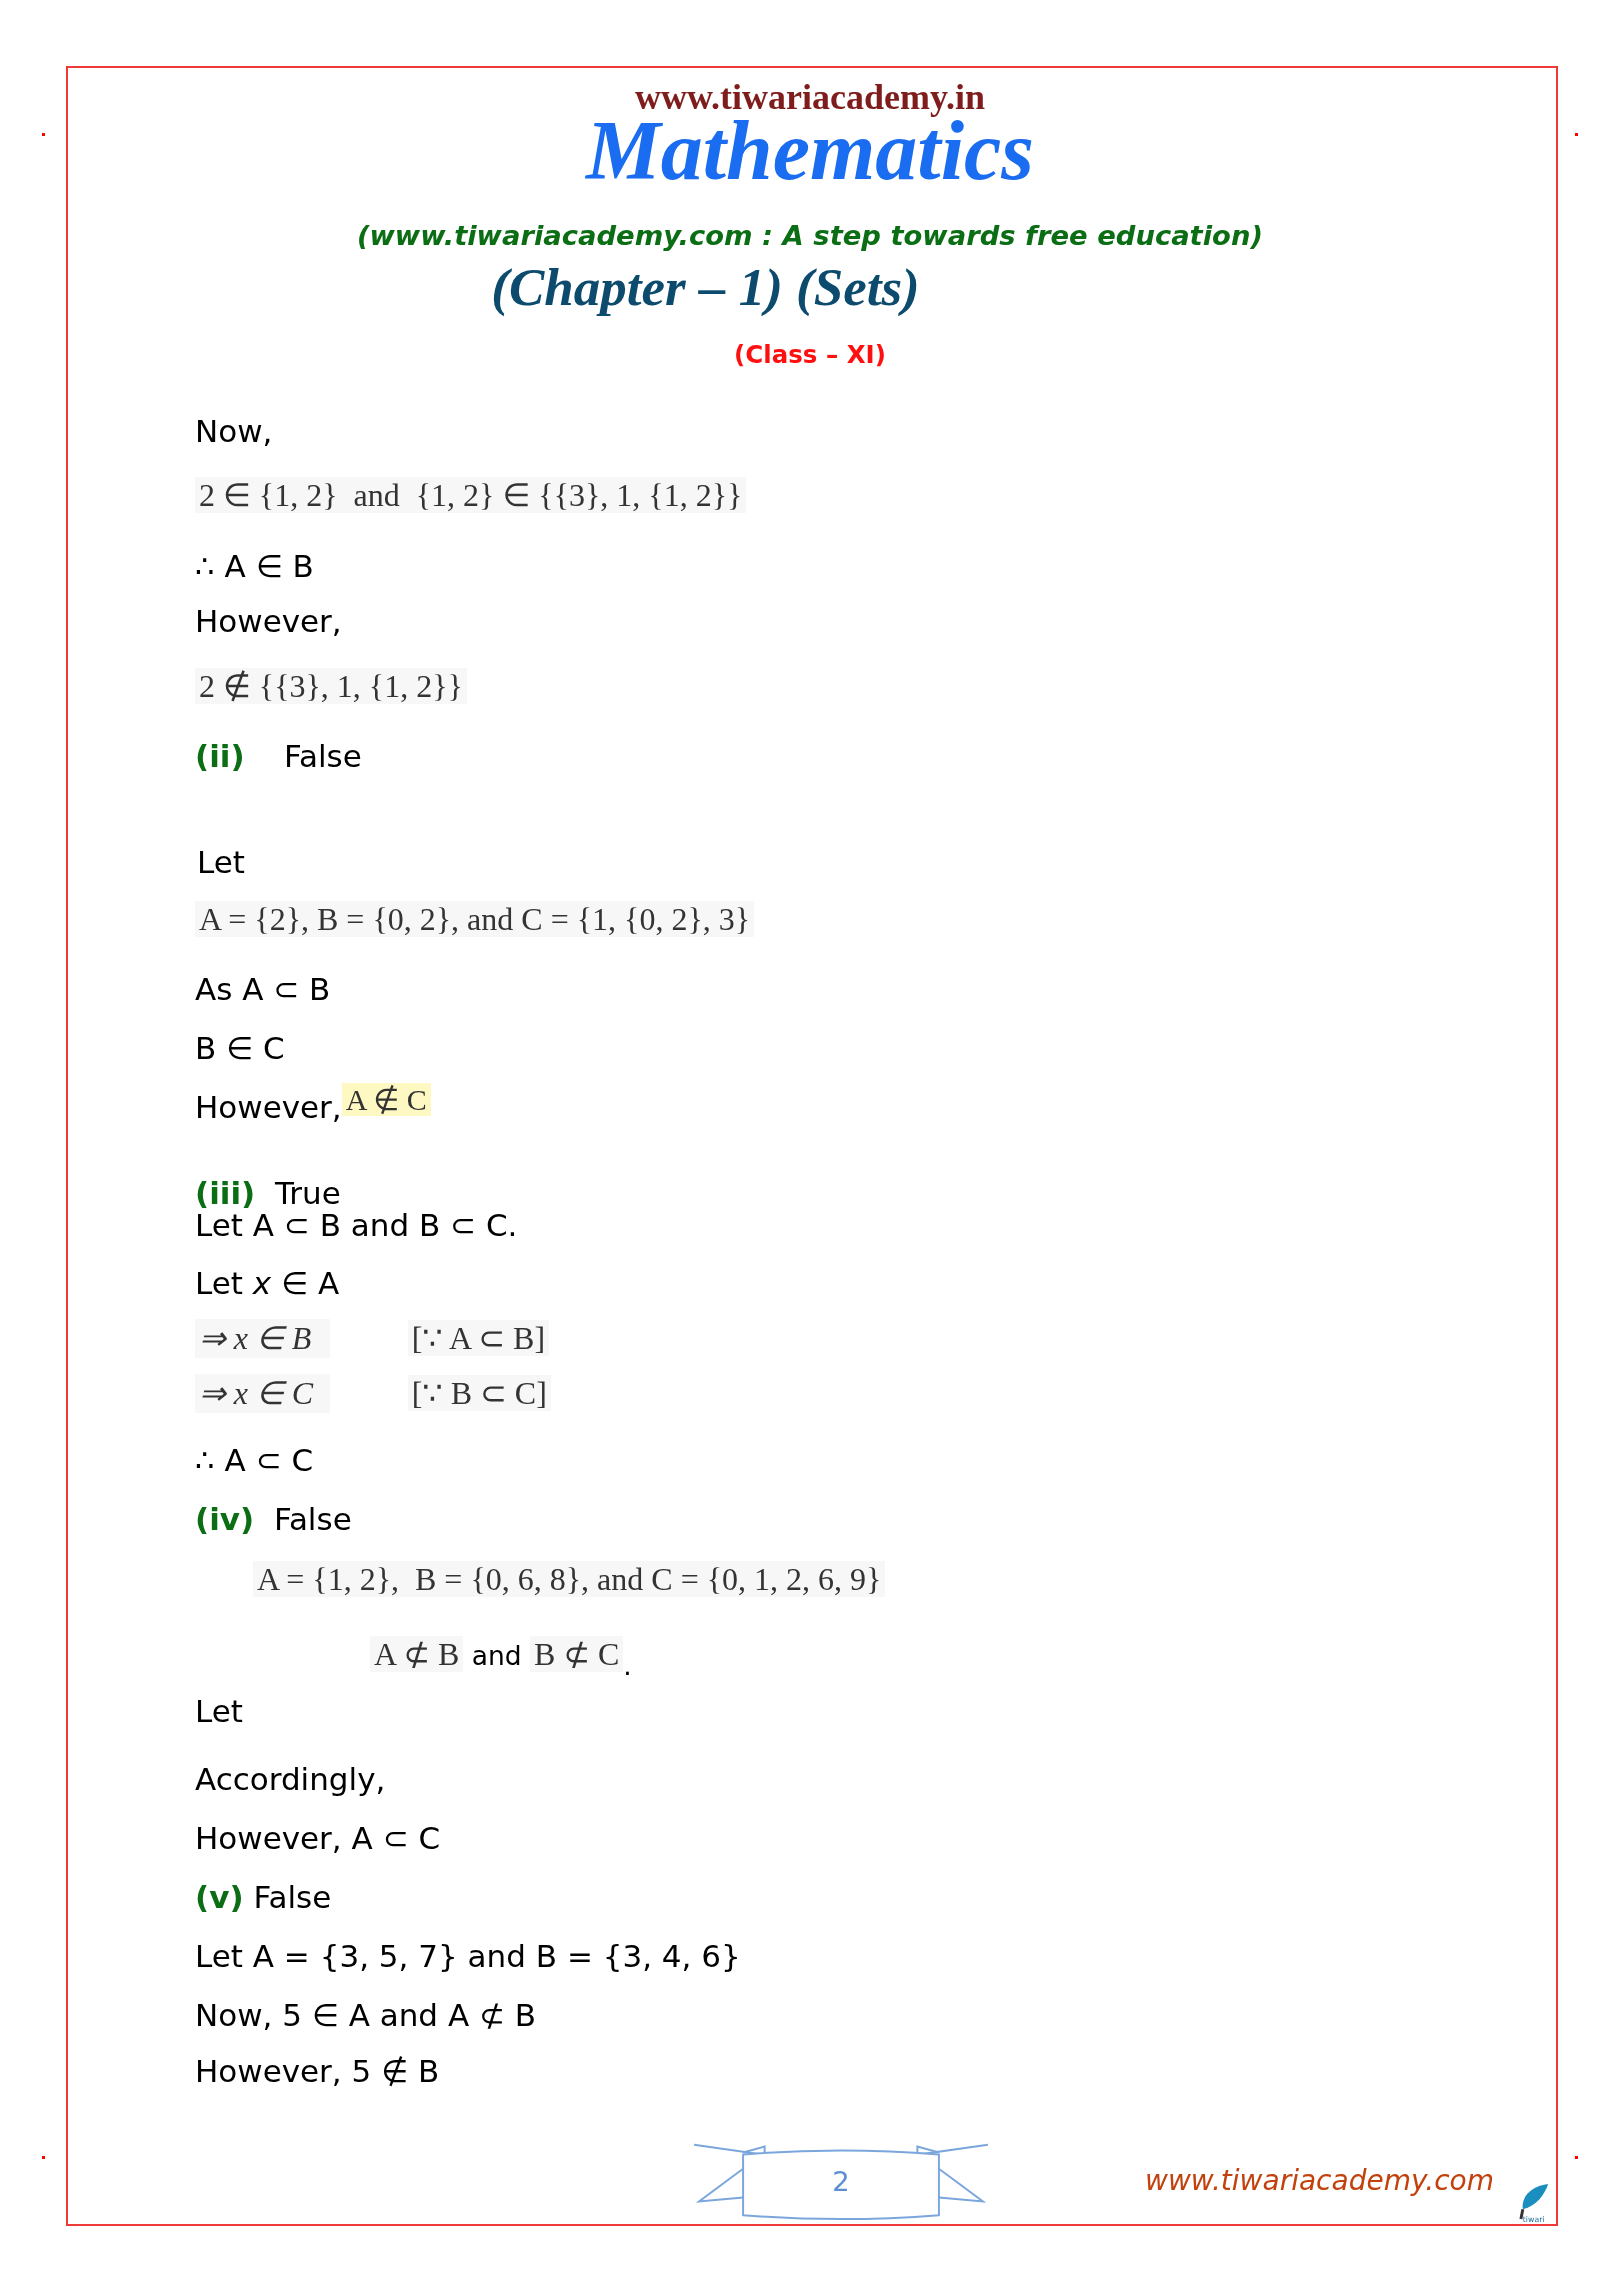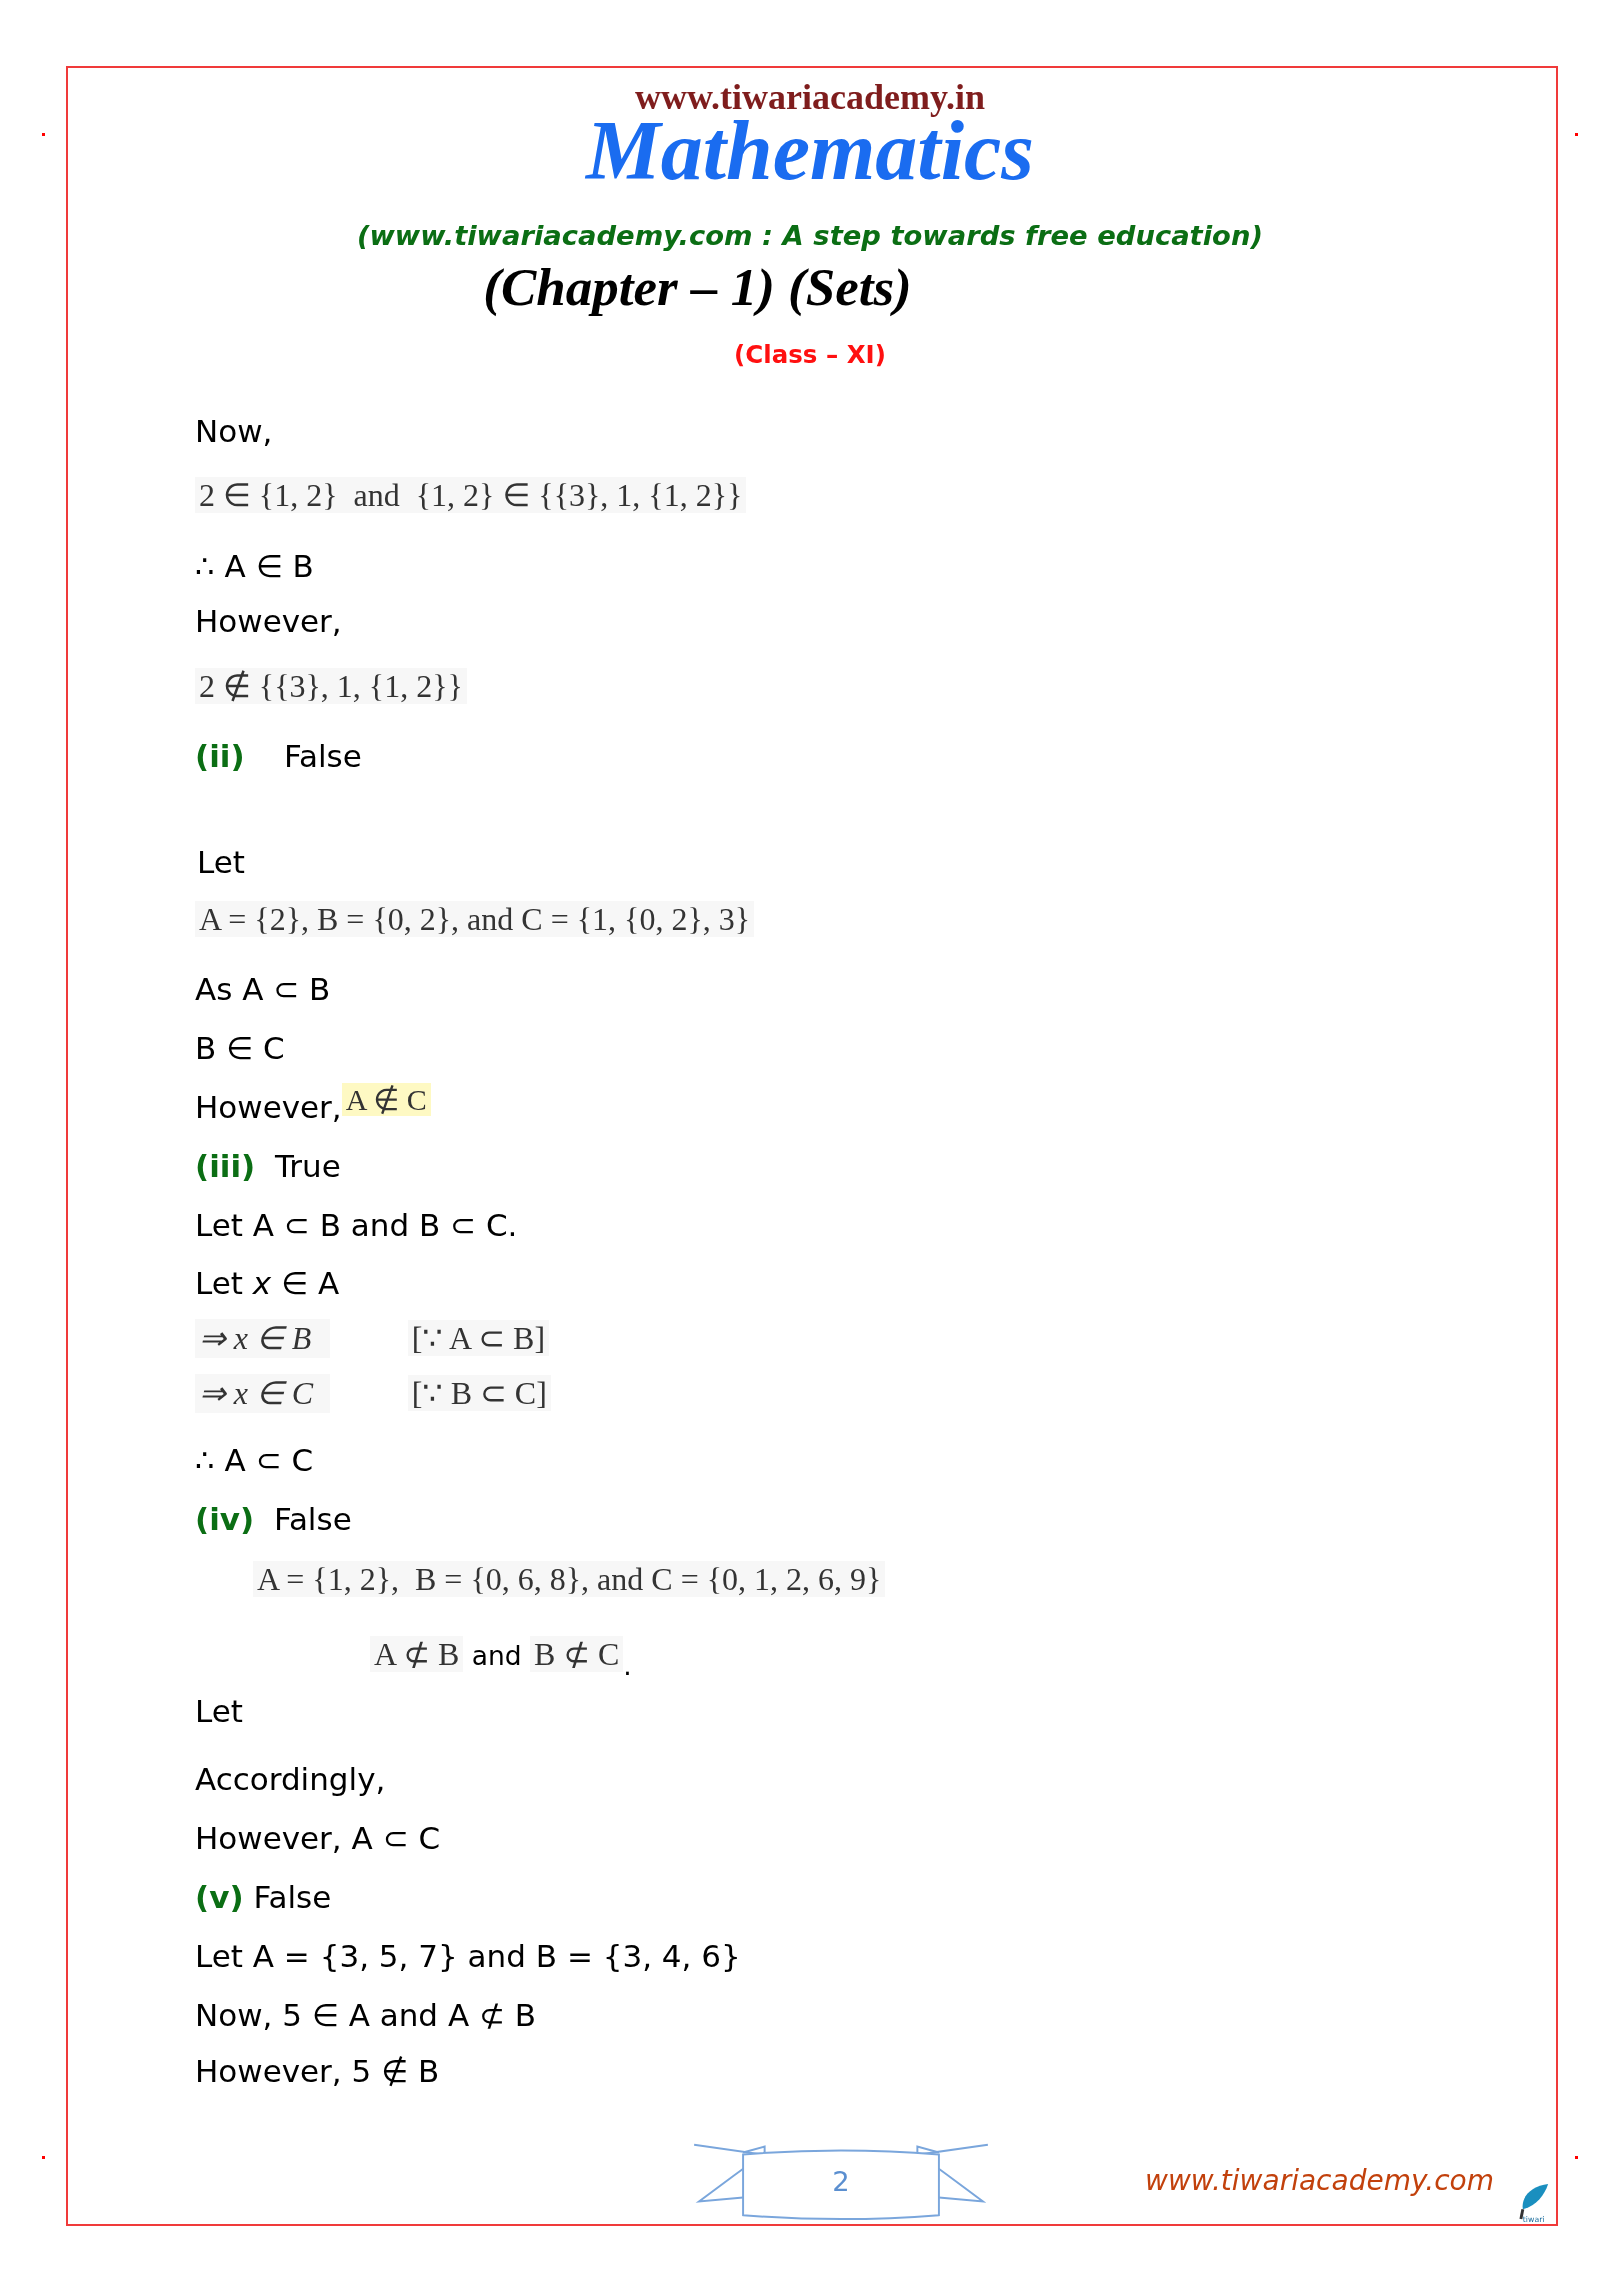--- a/index.html
+++ b/index.html
@@ -8,21 +8,21 @@
   .frame { position: absolute; left: 66px; top: 66px; width: 1492px; height: 2160px;
            border: 2px solid #f03a3a; box-sizing: border-box; }
   .dot { position: absolute; width: 2.9px; height: 2.9px; background: #ff0000; }
   .abs { position: absolute; }
   .hdr-in { left: 0; width: 1620px; top: 76px; text-align: center; color: #7f1d1d;
             font-family: "Liberation Serif", serif; font-weight: bold; font-size: 36px; }
   .hdr-title { left: 0; width: 1620px; top: 102px; text-align: center; color: #1a6cf0;
                font-family: "Liberation Serif", serif; font-style: italic; font-weight: bold; font-size: 84px; line-height: 98px; }
   .hdr-tag { left: 0; width: 1620px; top: 220px; text-align: center; color: #0b6e14;
              font-family: "DejaVu Sans", sans-serif; font-style: italic; font-weight: bold; font-size: 27.4px; }
-  .hdr-ch { left: 0; width: 1395px; top: 257px; text-align: center; color: #000000;
+  .hdr-ch { left: 8px; width: 1395px; top: 257px; text-align: center; color: #0c4a6e;
             font-family: "Liberation Serif", serif; font-style: italic; font-weight: bold; font-size: 53px; }
   .hdr-cls { left: 0; width: 1620px; top: 340px; text-align: center; color: #ff1010;
              font-family: "DejaVu Sans", sans-serif; font-weight: bold; font-size: 24.5px; }
   .line { position: absolute; left: 195px; font-size: 31px; line-height: 39px; white-space: pre; }
   .math { font-family: "Liberation Serif", serif; color: #333; font-size: 32px; background: #f7f7f7; padding: 0 3.9px; }
   .math.small { font-size: 30px; }
   .lab { color: #0b6e14; font-weight: bold; margin-top: 28px; }
   .tiny { font-family: "DejaVu Sans", sans-serif; color: #000; font-size: 26.5px; background: transparent; }
   .footer-url { position: absolute; left: 1145px; top: 2164px; color: #c2410c; font-style: italic; font-size: 28px; }
   .ribbon { position: absolute; left: 694px; top: 2129px; width: 294px; height: 94px; }
@@ -51,21 +51,21 @@
 <div class="line" style="top:667px"><span class="math">2 ∉ {{3}, 1, {1, 2}}</span></div>
 
 <div class="line" style="top:737px"><span class="lab">(ii)</span><span>    </span><span>False</span></div>
 
 <div class="line" style="top:843px;left:197px">Let</div>
 <div class="line" style="top:900px"><span class="math">A = {2}, B = {0, 2}, and C = {1, {0, 2}, 3}</span></div>
 <div class="line" style="top:970px">As A ⊂ B</div>
 <div class="line" style="top:1029px">B ∈ C</div>
 <div class="line" style="top:1088px"><span>However,</span><span class="math small" style="background:#fef9c3;position:relative;top:-7.8px">A ∉ C</span></div>
 
-<div class="line" style="top:1147px"><span class="lab">(iii)</span><span>  </span><span>True</span></div>
+<div class="line" style="top:1174px"><span class="lab">(iii)</span><span>  </span><span>True</span></div>
 <div class="line" style="top:1206px">Let A ⊂ B and B ⊂ C.</div>
 <div class="line" style="top:1264px"><span>Let </span><i>x</i><span> ∈ A</span></div>
 <div class="line" style="top:1319px"><span class="math" style="display:inline-block;width:127px;font-style:italic">⇒ x ∈ B</span><span style="display:inline-block;width:78px"></span><span class="math">[∵ A ⊂ B]</span></div>
 <div class="line" style="top:1374px"><span class="math" style="display:inline-block;width:127px;font-style:italic">⇒ x ∈ C</span><span style="display:inline-block;width:78px"></span><span class="math">[∵ B ⊂ C]</span></div>
 <div class="line" style="top:1441px">∴ A ⊂ C</div>
 
 <div class="line" style="top:1500px"><span class="lab">(iv)</span><span>  </span><span>False</span></div>
 <div class="line" style="top:1560px;left:253px"><span class="math">A = {1, 2},  B = {0, 6, 8}, and C = {0, 1, 2, 6, 9}</span></div>
 <div class="line" style="top:1635px;left:370px"><span class="math">A ⊄ B</span><span class="tiny"> and </span><span class="math">B ⊄ C</span><span class="tiny" style="position:relative;top:9.8px">.</span></div>
 <div class="line" style="top:1692px">Let</div>

